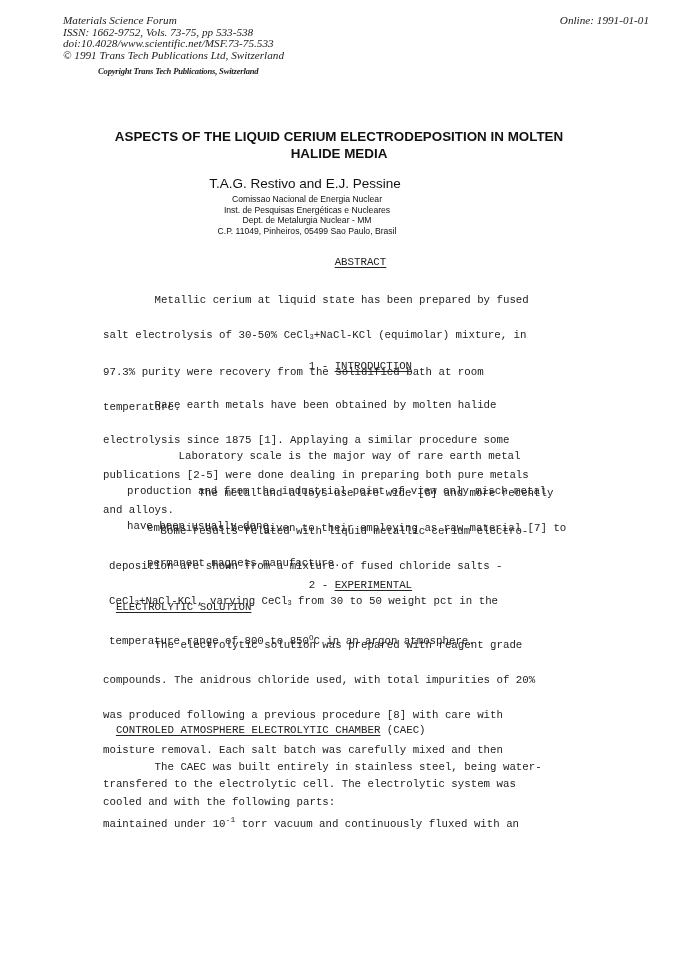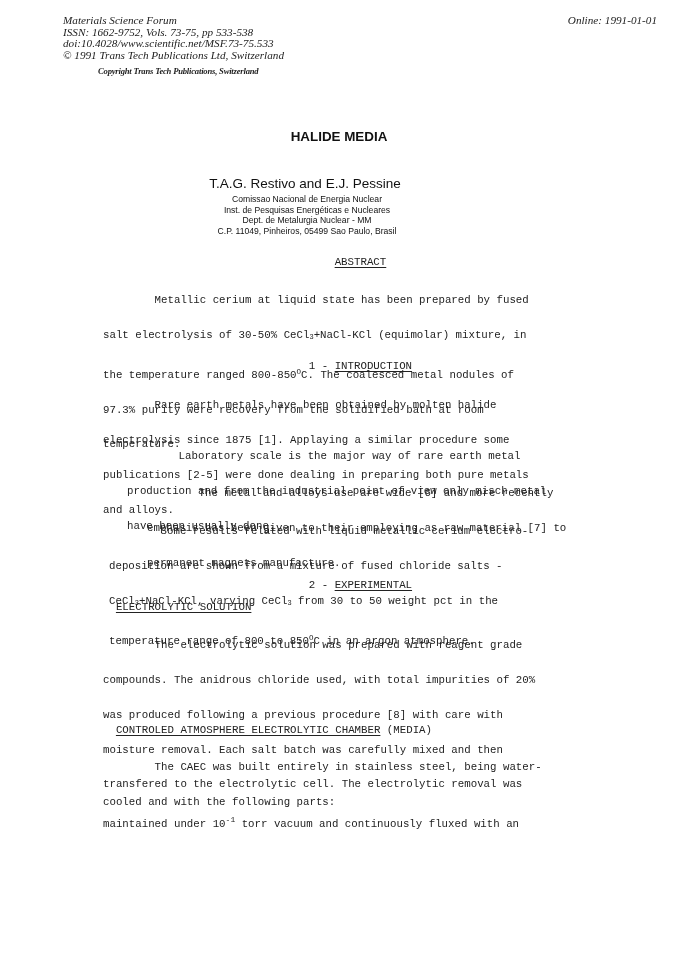--- a/index.html
+++ b/index.html
@@ -1,20 +1,20 @@
 <!DOCTYPE html>
 <html><head>
 <meta charset="utf-8">
 <style>
   html, body { margin:0; padding:0; background:#ffffff; }
   body { width:678px; height:959px; position:relative; overflow:hidden; color:#111; }
   .abs { position:absolute; }
   .meta { font-family:"Liberation Serif", serif; font-style:italic; font-size:11.2px; line-height:11.5px; color:#222; }
   .meta-left { left:63px; top:15px; }
-  .meta-right { right:21px; top:15px; }
+  .meta-right { right:29px; top:15px; }
   .copyright { left:98px; top:66px; font-family:"Liberation Serif", serif; font-style:italic; font-weight:bold; font-size:8.6px; color:#222; letter-spacing:-0.2px; }
   .title { left:0; width:678px; top:128px; text-align:center; font-family:"Liberation Sans", sans-serif; font-weight:bold; font-size:13.4px; line-height:17px; color:#111; }
   .authors { left:0; width:610px; top:176px; text-align:center; font-family:"Liberation Sans", sans-serif; font-size:13.5px; color:#111; }
   .affil { left:0; width:614px; top:194px; text-align:center; font-family:"Liberation Sans", sans-serif; font-size:8.6px; line-height:10.6px; color:#111; }
   .mono { font-family:"Liberation Mono", monospace; font-size:10.75px; line-height:11.6px; color:#222; white-space:pre; }
   .center-head { left:0; width:660px; text-align:center;padding-left:24px; }
   .u { text-decoration:underline; text-underline-offset:2px; }
   .para { left:103px; }
   .sub { font-size:7px; vertical-align:-1px; }
   .sup { font-size:8px; vertical-align:5px; }
@@ -26,37 +26,37 @@
 <div class="abs meta meta-left">
   <div>Materials Science Forum</div>
   <div>ISSN: 1662-9752, Vols. 73-75, pp 533-538</div>
   <div>doi:10.4028/www.scientific.net/MSF.73-75.533</div>
   <div>© 1991 Trans Tech Publications Ltd, Switzerland</div>
 </div>
 <div class="abs meta meta-right">Online: 1991-01-01</div>
 <div class="abs copyright">Copyright Trans Tech Publications, Switzerland</div>
 
 <div class="abs title">
+  <div>ASPECTS OF THE LIQUID CERIUM ELECTRODEPOSITION IN MOLTEN</div>
   <div>HALIDE MEDIA</div>
 </div>
 <div class="abs authors">T.A.G. Restivo and E.J. Pessine</div>
 <div class="abs affil">
   <div>Comissao Nacional de Energia Nuclear</div>
   <div>Inst. de Pesquisas Energéticas e Nucleares</div>
   <div>Dept. de Metalurgia Nuclear - MM</div>
   <div>C.P. 11049, Pinheiros, 05499 Sao Paulo, Brasil</div>
 </div>
 
 <div class="abs mono center-head" style="top:245px;">
   <span class="u">ABSTRACT</span>
 </div>
 <div class="abs mono para" style="top:272px;">
   <div>        Metallic cerium at liquid state has been prepared by fused</div>
   <div><span>salt electrolysis of 30-50% CeCl</span><span class="sub">3</span><span>+NaCl-KCl (equimolar) mixture, in</span></div>
-  <div><span>the temperature ranged 800-850</span><span class="deg">O</span><span>C. The coalesced metal nodules of</span></div>
   <div>97.3% purity were recovery from the solidified bath at room</div>
   <div>temperature.</div>
 </div>
 
 <div class="abs mono center-head" style="top:349px;">
   <span>1 - </span><span class="u">INTRODUCTION</span>
 </div>
 <div class="abs mono para" style="top:377px;">
   <div>        Rare earth metals have been obtained by molten halide</div>
   <div>electrolysis since 1875 [1]. Applaying a similar procedure some</div>
@@ -84,22 +84,22 @@
   <span>2 - </span><span class="u">EXPERIMENTAL</span>
 </div>
 <div class="abs mono para" style="top:590px;">
   <span class="u">ELECTROLYTIC SOLUTION</span>
 </div>
 <div class="abs mono para" style="top:617px;">
   <div>        The electrolytic solution was prepared with reagent grade</div>
   <div>compounds. The anidrous chloride used, with total impurities of 20%</div>
   <div>was produced following a previous procedure [8] with care with</div>
   <div>moisture removal. Each salt batch was carefully mixed and then</div>
-  <div>transfered to the electrolytic cell. The electrolytic removal was</div>
+  <div>transfered to the electrolytic cell. The electrolytic system was</div>
   <div><span>maintained under 10</span><span class="sup">-1</span><span> torr vacuum and continuously fluxed with an</span></div>
 </div>
 <div class="abs mono para" style="top:713px;">
-  <span class="u">CONTROLED ATMOSPHERE ELECTROLYTIC CHAMBER</span><span> (MEDIA)</span>
+  <span class="u">CONTROLED ATMOSPHERE ELECTROLYTIC CHAMBER</span><span> (CAEC)</span>
 </div>
 <div class="abs mono para" style="top:739px;">
   <div>        The CAEC was built entirely in stainless steel, being water-</div>
   <div>cooled and with the following parts:</div>
 </div>
 
 </body></html>

